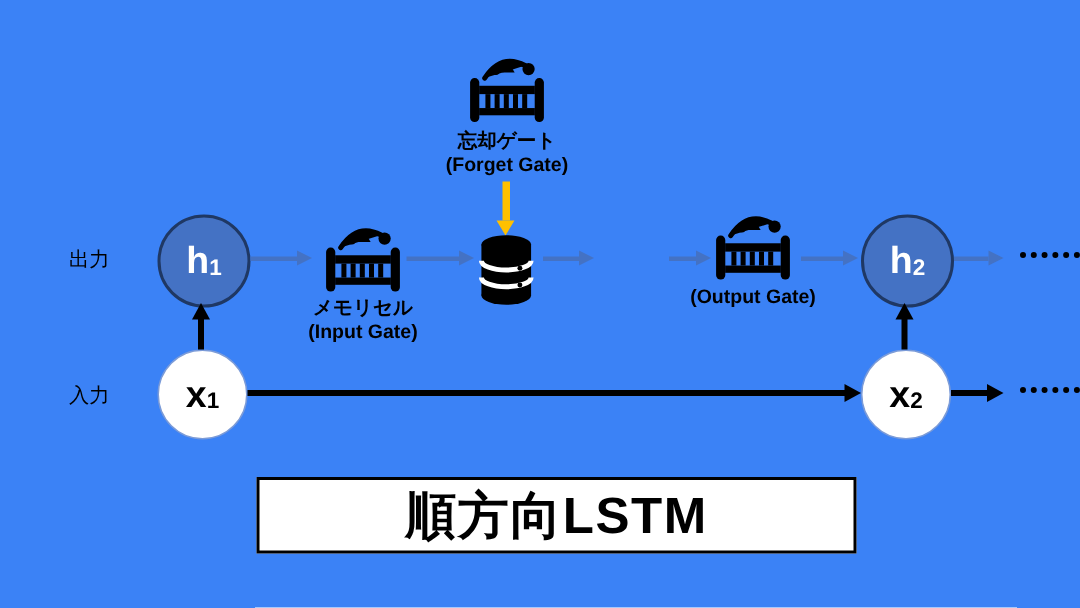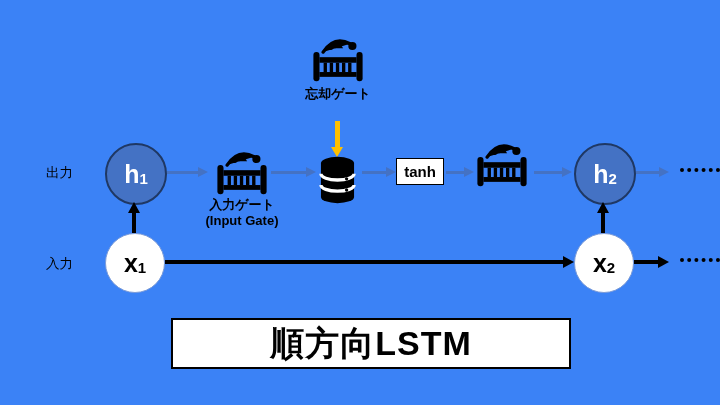--- a/index.html
+++ b/index.html
@@ -69,62 +69,63 @@
         <circle class="ink" cx="33" cy="41.1" r="2"></circle>
       </symbol>
     </defs>
   </svg>
 
   <svg class="abs" style="left:312px;top:37px" width="52" height="45">
       <use href="#crib"></use>
     </svg>
   <div class="abs gatelabel" style="left:258px;top:86px;width:160px">
     <div>忘却ゲート</div>
+    <div>(Forget Gate)</div>
   </div>
 
   <div class="abs" style="left:335px;top:121px;width:4.5px;height:26px;background:#FFC000"></div>
   <div class="abs head-down" style="left:331.2px;top:147px;border-top:10px solid #FFC000"></div>
 
   <div class="abs rowlabel" style="left:46px;top:164px">出力</div>
 
   <div class="abs node h-node" style="left:105px;top:143px;width:58px;height:58px">
     <span>h</span>
       <sub>1</sub>
   </div>
 
   <div class="abs hline blue" style="left:167px;top:170.5px;width:31px"></div>
   <div class="abs head-right blue-head" style="left:198px;top:166.5px"></div>
 
   <svg class="abs" style="left:216px;top:150px" width="52" height="45">
       <use href="#crib"></use>
     </svg>
   <div class="abs gatelabel" style="left:162px;top:197px;width:160px">
-    <div>入力ゲート</div>
+    <div>メモリセル</div>
     <div>(Input Gate)</div>
   </div>
 
   <div class="abs hline blue" style="left:271px;top:170.5px;width:35px"></div>
   <div class="abs head-right blue-head" style="left:306px;top:166.5px"></div>
 
   <svg class="abs" style="left:318px;top:156px" width="39" height="48">
       <use href="#database"></use>
     </svg>
 
   <div class="abs hline blue" style="left:362px;top:170.5px;width:24px"></div>
   <div class="abs head-right blue-head" style="left:386px;top:166.5px"></div>
 
-  <div class="abs tanh-box" style="left:396px;top:158px;width:46px;height:25px">tanh</div>
 
   <div class="abs hline blue" style="left:446px;top:170.5px;width:18px"></div>
   <div class="abs head-right blue-head" style="left:464px;top:166.5px"></div>
 
   <svg class="abs" style="left:476px;top:142px" width="52" height="45">
       <use href="#crib"></use>
     </svg>
   <div class="abs gatelabel" style="left:422px;top:190px;width:160px">
+    <div>(Output Gate)</div>
   </div>
 
   <div class="abs hline blue" style="left:534px;top:170.5px;width:28px"></div>
   <div class="abs head-right blue-head" style="left:562px;top:166.5px"></div>
 
   <div class="abs node h-node" style="left:574px;top:143px;width:58px;height:58px">
     <span>h</span>
       <sub>2</sub>
   </div>
 

